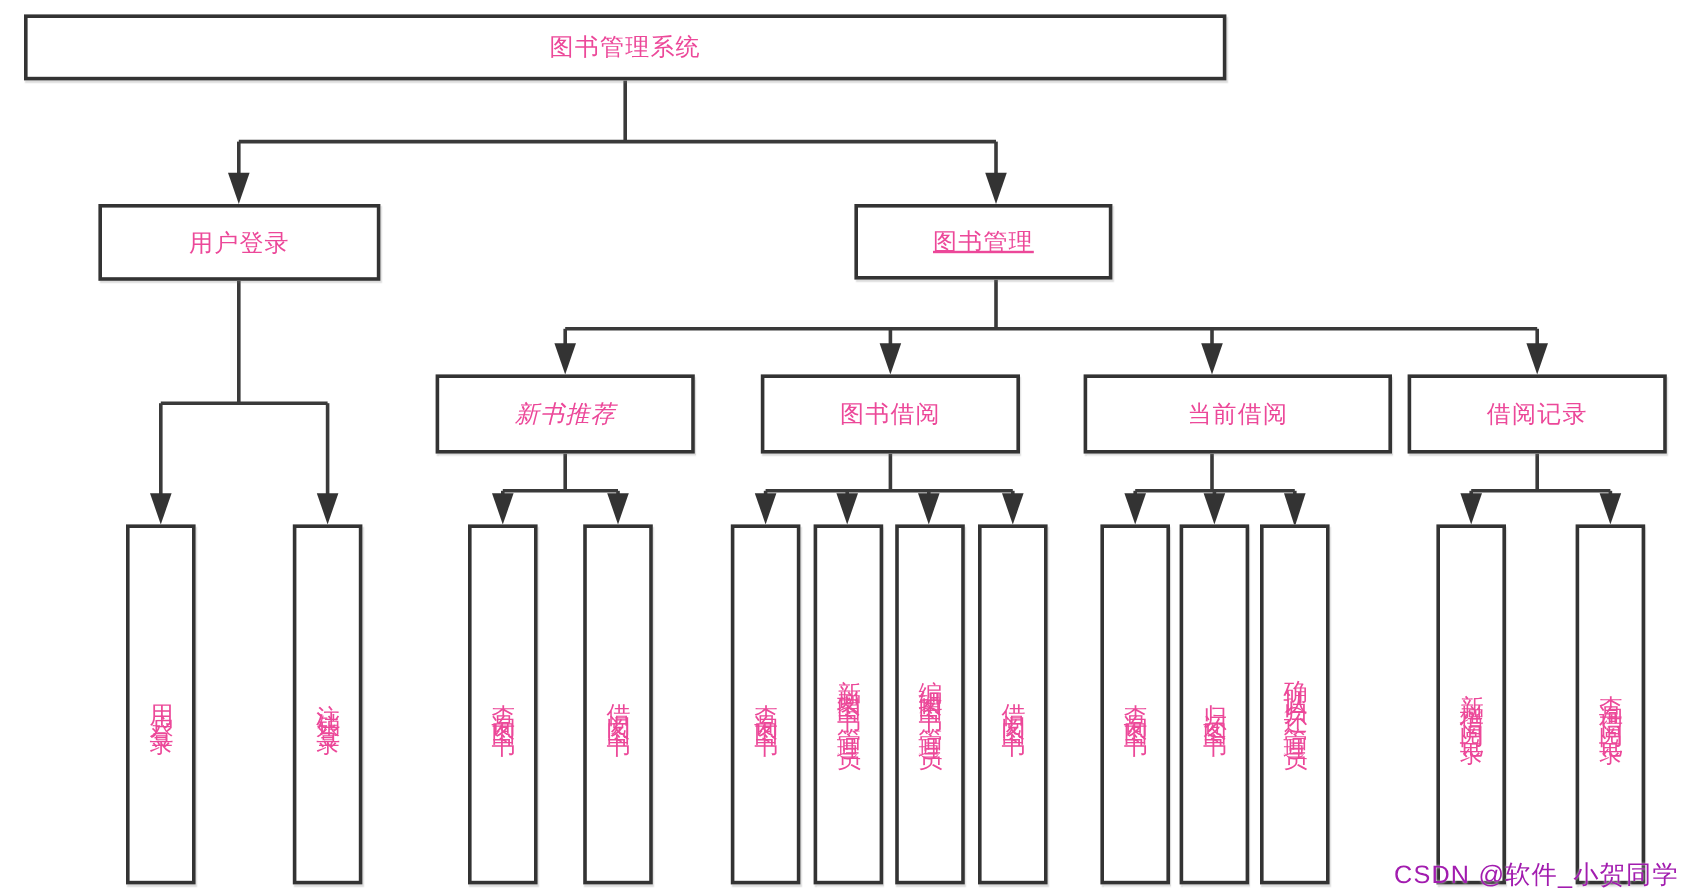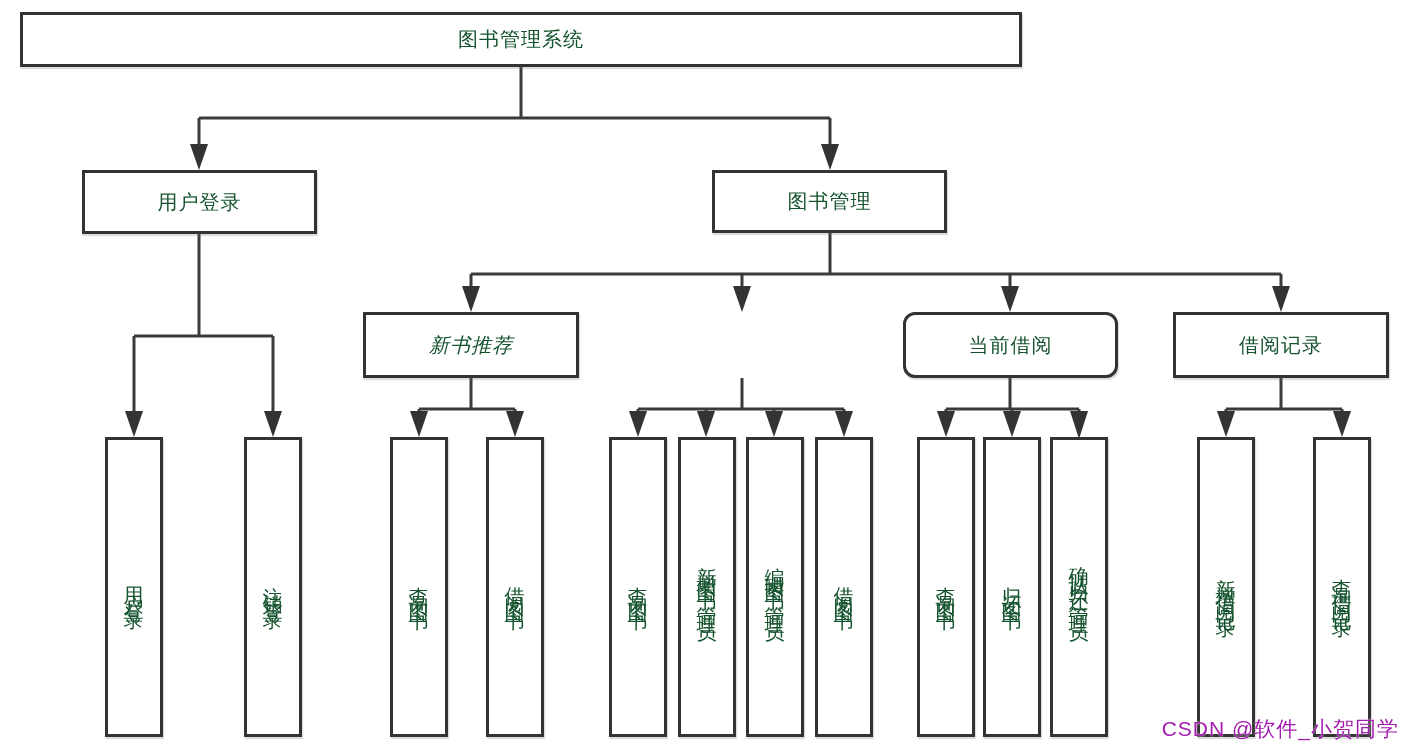--- a/index.html
+++ b/index.html
@@ -23,21 +23,21 @@
   svg.connectors line { stroke: #3a3a3a; stroke-width: 3; }
   svg.connectors polygon { fill: #333333; }
 
   .node {
     position: absolute;
     background: #ffffff;
     border: 3px solid #333333;
     display: flex;
     align-items: center;
     justify-content: center;
-    color: #14532d;
+    color: #ec4899;
     z-index: 2;
     box-shadow: 1px 2px 1px rgba(120,120,120,0.25);
   }
 
   .node.h {
     font-size: 20px;
     letter-spacing: 1px;
   }
 
   .node.leaf {
@@ -50,26 +50,26 @@
     writing-mode: vertical-rl;
     text-orientation: mixed;
     letter-spacing: 8px;
     line-height: 1;
     white-space: nowrap;
   }
 
   
   .n-root   { left: 20px;  top: 12px;  width: 1002px; height: 55px; }
   .n-login  { left: 82px;  top: 170px; width: 235px;  height: 64px; }
-  .n-mgmt   { left: 712px; top: 170px; width: 235px;  height: 63px; }
+  .n-mgmt   { left: 712px; top: 170px; width: 215px;  height: 63px; text-decoration: underline; }
 
   .n-l3     { top: 312px; height: 66px; width: 216px; }
   .n-newrec { left: 363px; font-style: italic; }
   .n-borrow { left: 634px; }
-  .n-cur    { left: 903px; width: 215px; border-radius: 12px; }
+  .n-cur    { left: 903px; width: 257px; }
   .n-rec    { left: 1173px; }
 
   .lf-a1 { left: 105px; }
   .lf-a2 { left: 244px; }
   .lf-b1 { left: 390px; }
   .lf-b2 { left: 486px; }
   .lf-c1 { left: 609px; }
   .lf-c2 { left: 678px; }
   .lf-c3 { left: 746px; }
   .lf-c4 { left: 815px; }
@@ -164,20 +164,23 @@
   <div class="node h n-login">
     <span>用户登录</span>
   </div>
   <div class="node h n-mgmt">
     <span>图书管理</span>
   </div>
 
   <div class="node h n-l3 n-newrec">
     <span>新书推荐</span>
   </div>
+  <div class="node h n-l3 n-borrow">
+    <span>图书借阅</span>
+  </div>
   <div class="node h n-l3 n-cur">
     <span>当前借阅</span>
   </div>
   <div class="node h n-l3 n-rec">
     <span>借阅记录</span>
   </div>
 
   <div class="node leaf lf-a1">
     <span class="vtext">用户登录</span>
   </div>

